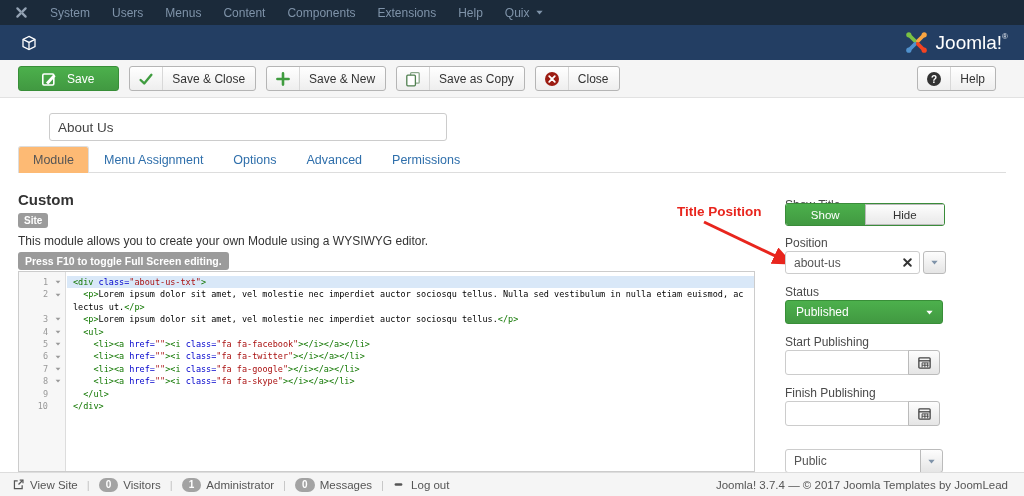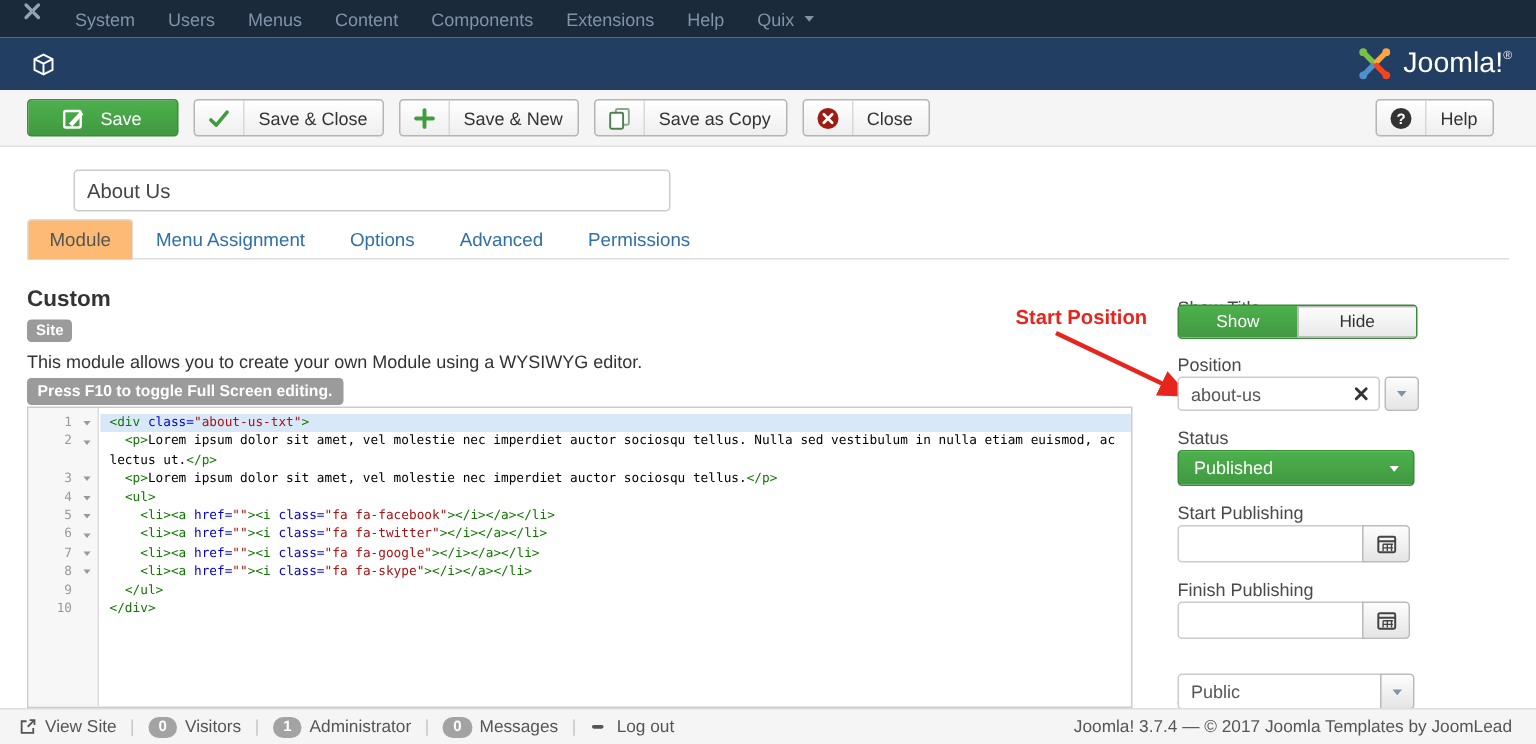--- a/index.html
+++ b/index.html
@@ -7,21 +7,21 @@
   body {
     font-family:"Liberation Sans", sans-serif;
     background:#fff; color:#333;
     position:relative; overflow:hidden;
   }
   svg { display:block; }
 
   
   .topbar {
     position:absolute; top:0; left:0; right:0; height:25px;
-    background:#1b2a3a; display:flex; align-items:flex-start;
+    background:#1b2a3a; display:flex; align-items:center;
     font-size:12px; color:#7f93a9;
   }
   .topbar .jicon { margin:0 10px 0 14px; }
   .topbar nav { display:flex; align-items:center; height:100%; }
   .topbar nav .navitem {
     padding:0 11px; height:100%; display:flex; align-items:center; gap:5px;
     cursor:default;
   }
   .topbar .right {
     margin-left:auto; display:flex; align-items:center; gap:8px;
@@ -444,21 +444,21 @@
         <span class="code-cell"><span class="tk-txt">  </span><span class="tk-tag">&lt;/ul&gt;</span></span>
       </div>
       <div class="code-row">
         <span class="ln">10</span>
         <span class="fold"></span>
         <span class="code-cell"><span class="tk-tag">&lt;/div&gt;</span></span>
       </div>
     </div>
 </div>
 
-<div class="annot-text">Start Position</div>
+<div class="annot-text">Title Position</div>
 <svg class="annot-arrow" viewBox="0 0 115 56">
   <defs>
     <marker id="ah" markerWidth="8" markerHeight="8" refX="5" refY="3" orient="auto">
       <path d="M0,0 L7,3 L0,6 Z" fill="#e8251d"></path>
     </marker>
   </defs>
   <line x1="14" y1="6" x2="98" y2="46" stroke="#e8251d" stroke-width="3" marker-end="url(#ah)"></line>
 </svg>
 
 <div class="sb-label" style="top:186px;margin-top:12px;">Show Title</div>

